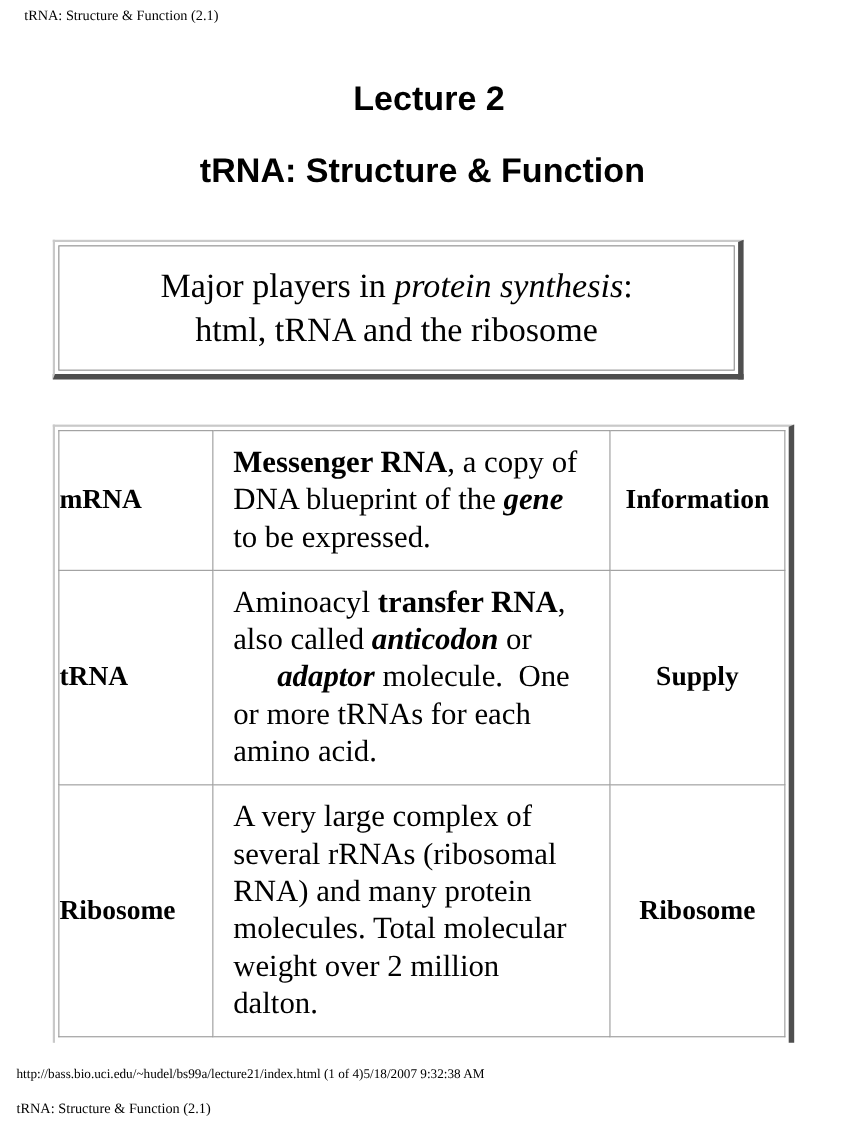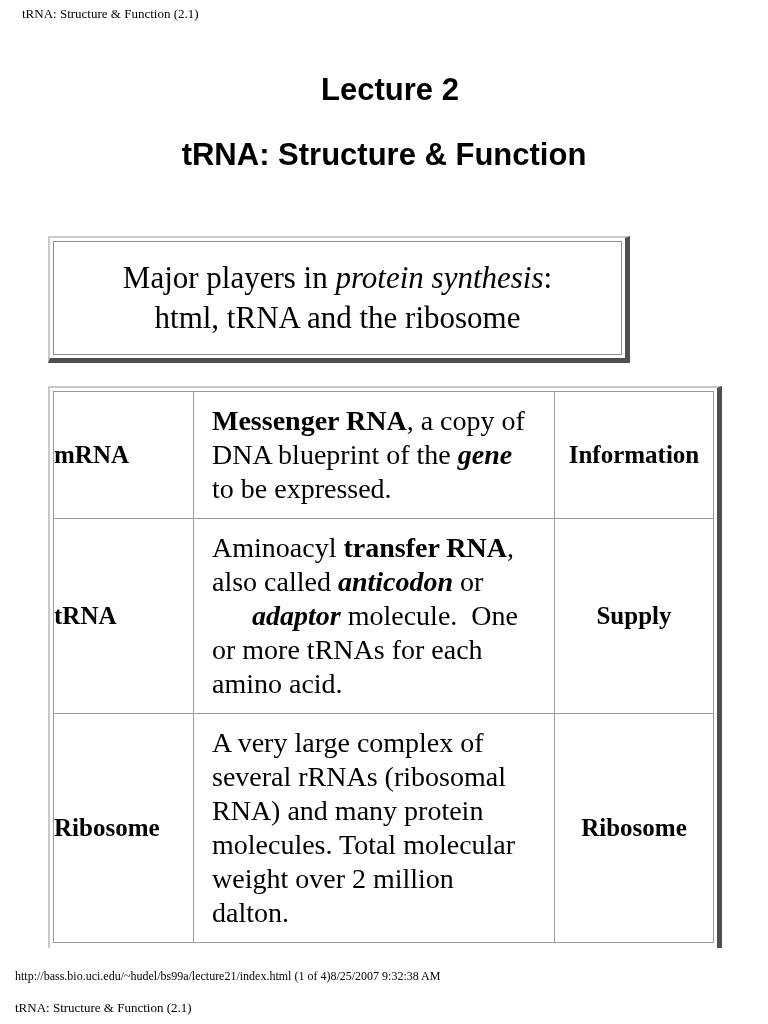--- a/index.html
+++ b/index.html
@@ -35,22 +35,22 @@
     text-align: center;
     font-family: "Liberation Sans", sans-serif;
     font-weight: bold;
     font-size: 31px;
     line-height: 36px;
   }
   .h1 { top: 72px; margin-left: 12px; }
   .h2 { top: 137px; }
   .callout {
     position: absolute;
-    left: 48px; top: 236px;
-    width: 582px; height: 127px;
+    left: 48px; top: 218px;
+    width: 628px; height: 127px;
     border-top: 2px solid var(--frame-light);
     border-left: 2px solid var(--frame-light);
     border-right: 5px solid var(--frame-dark);
     border-bottom: 5px solid var(--frame-dark);
     padding: 3px;
     background: var(--background);
   }
   .callout-inner {
     border: 1px solid var(--inner-border);
     height: 100%;
@@ -157,17 +157,17 @@
         </tr>
         <tr class="r3">
           <td class="c1">Ribosome</td>
           <td class="c2"><span>A very large complex of several rRNAs (ribosomal RNA) and many protein molecules. Total molecular weight over 2 million dalton.</span></td>
           <td class="c3">Ribosome</td>
         </tr>
       </tbody>
     </table>
   </div>
 
-  <div class="footer-url">http://bass.bio.uci.edu/~hudel/bs99a/lecture21/index.html (1 of 4)8/25/2007 9:32:38 AM</div>
+  <div class="footer-url">http://bass.bio.uci.edu/~hudel/bs99a/lecture21/index.html (1 of 4)5/18/2007 9:32:38 AM</div>
 
   <div class="footer-title">tRNA: Structure &amp; Function (2.1)</div>
 
 </div>
 
 </body></html>

